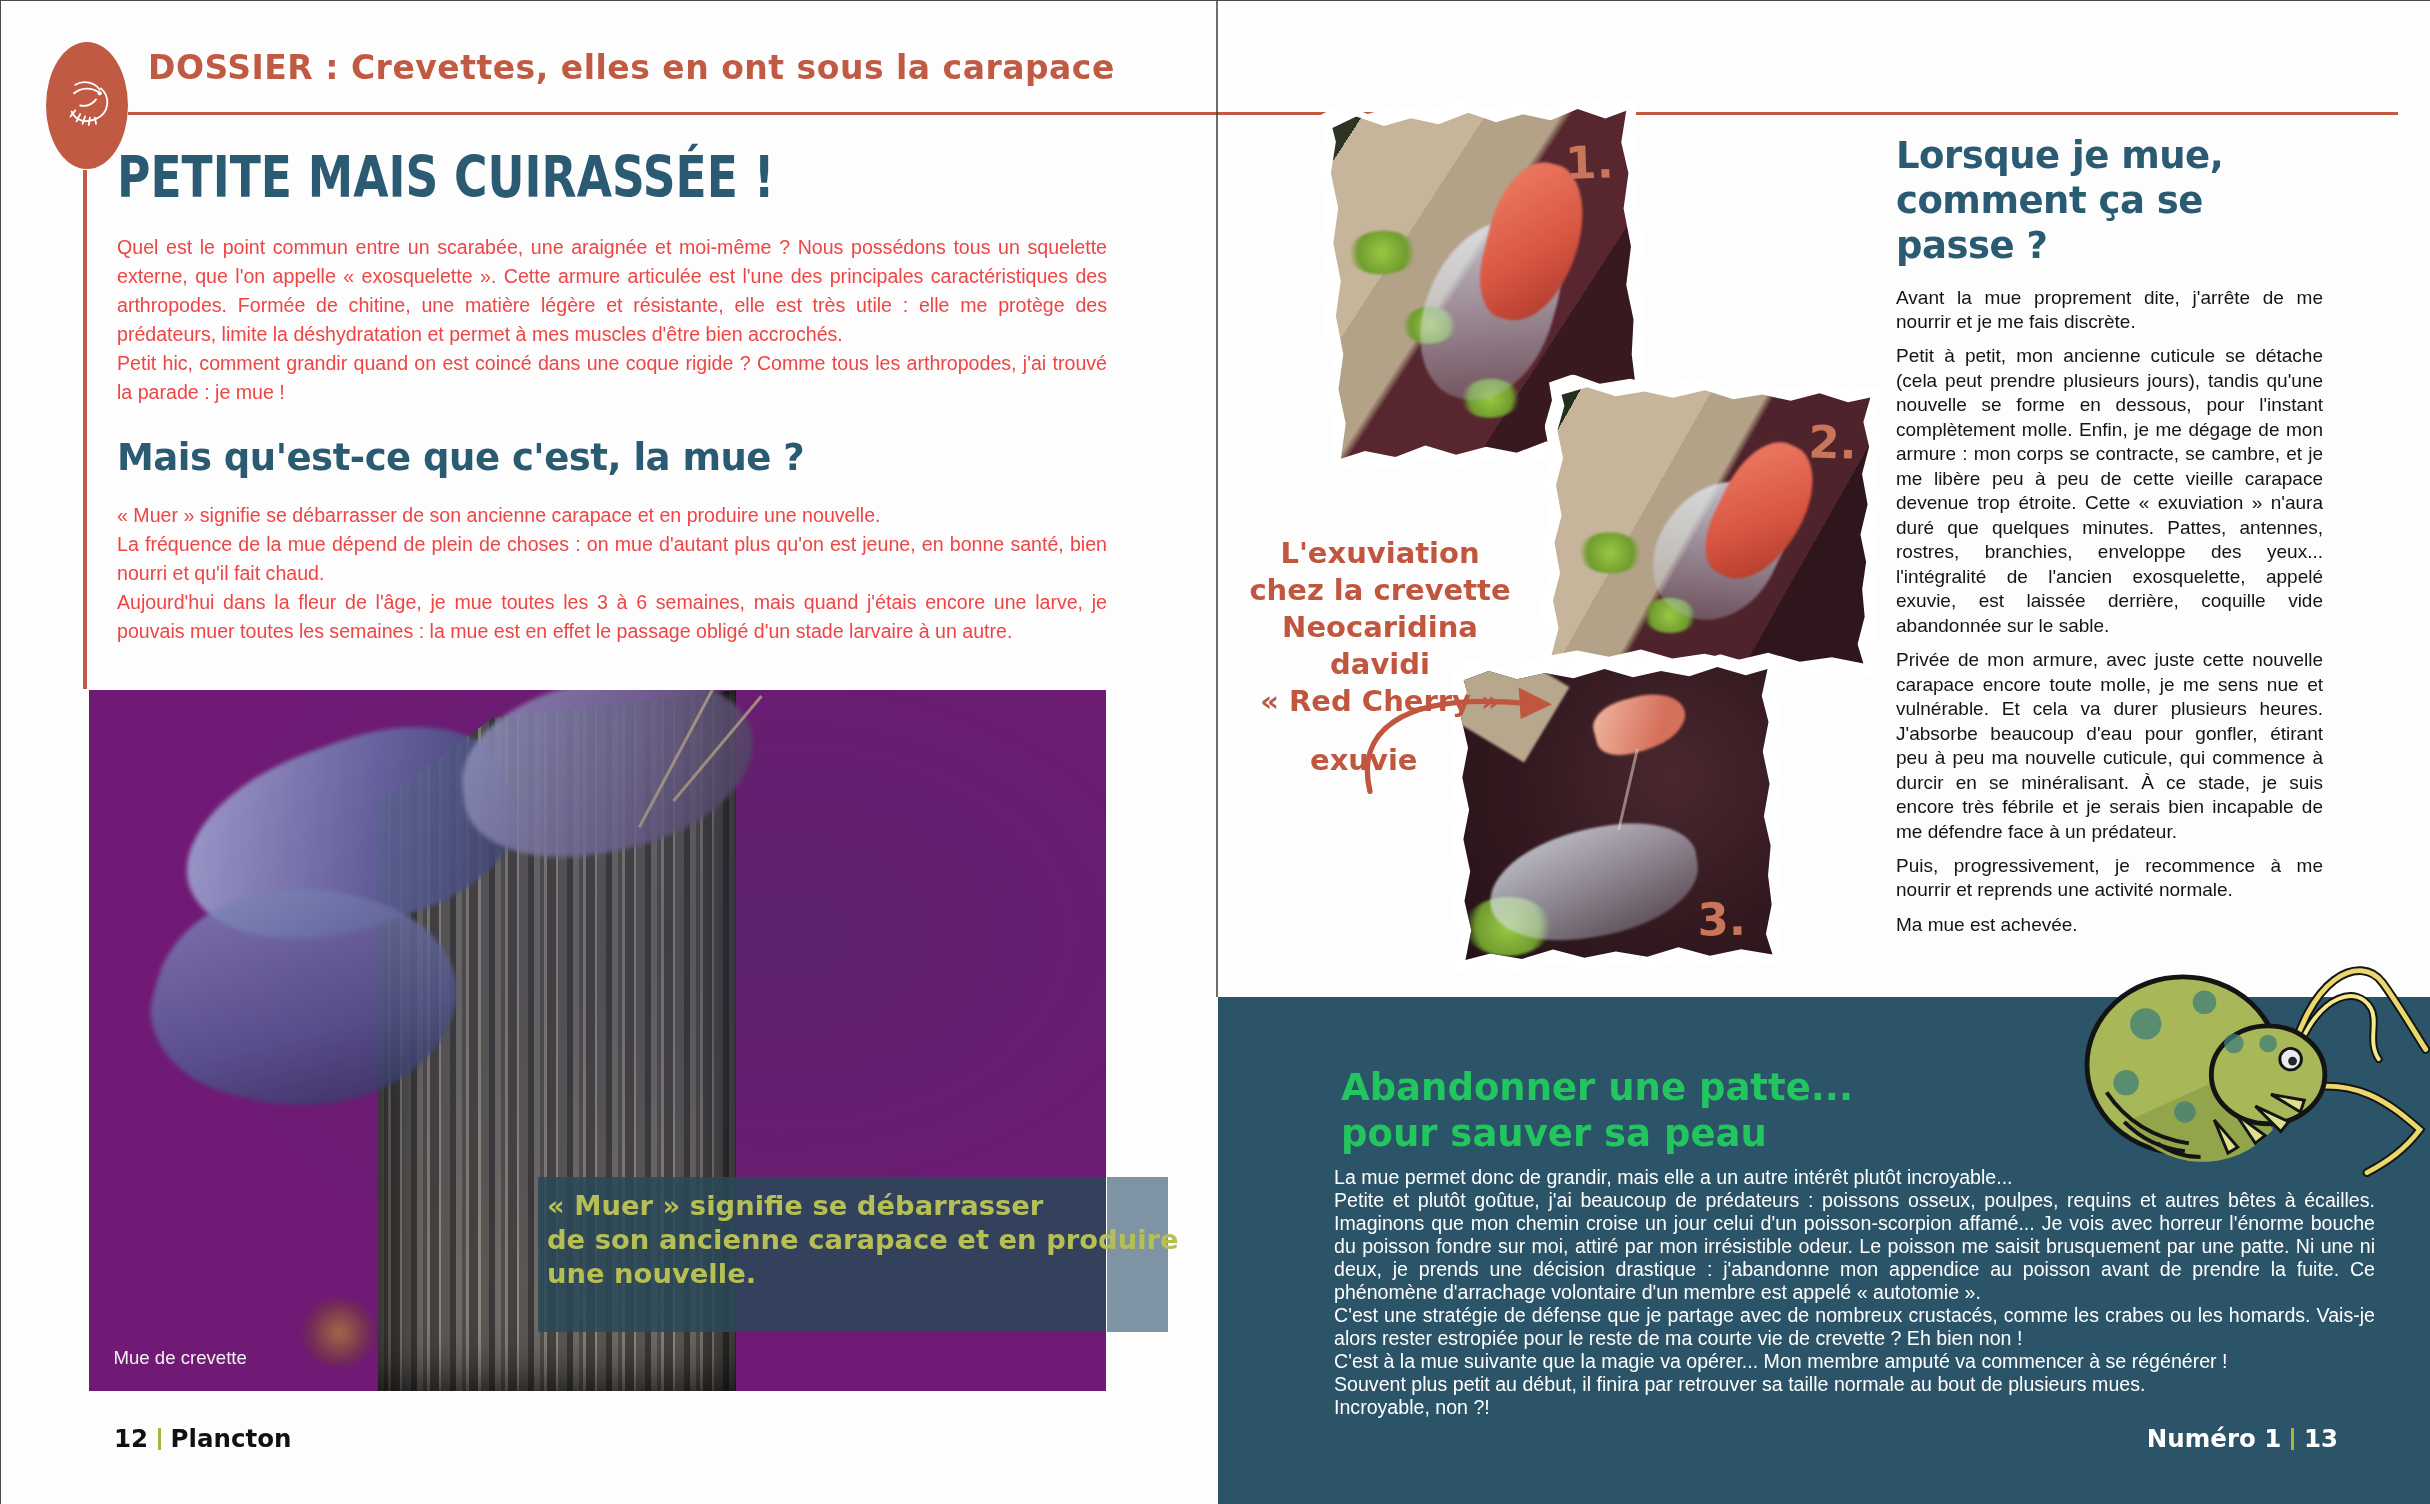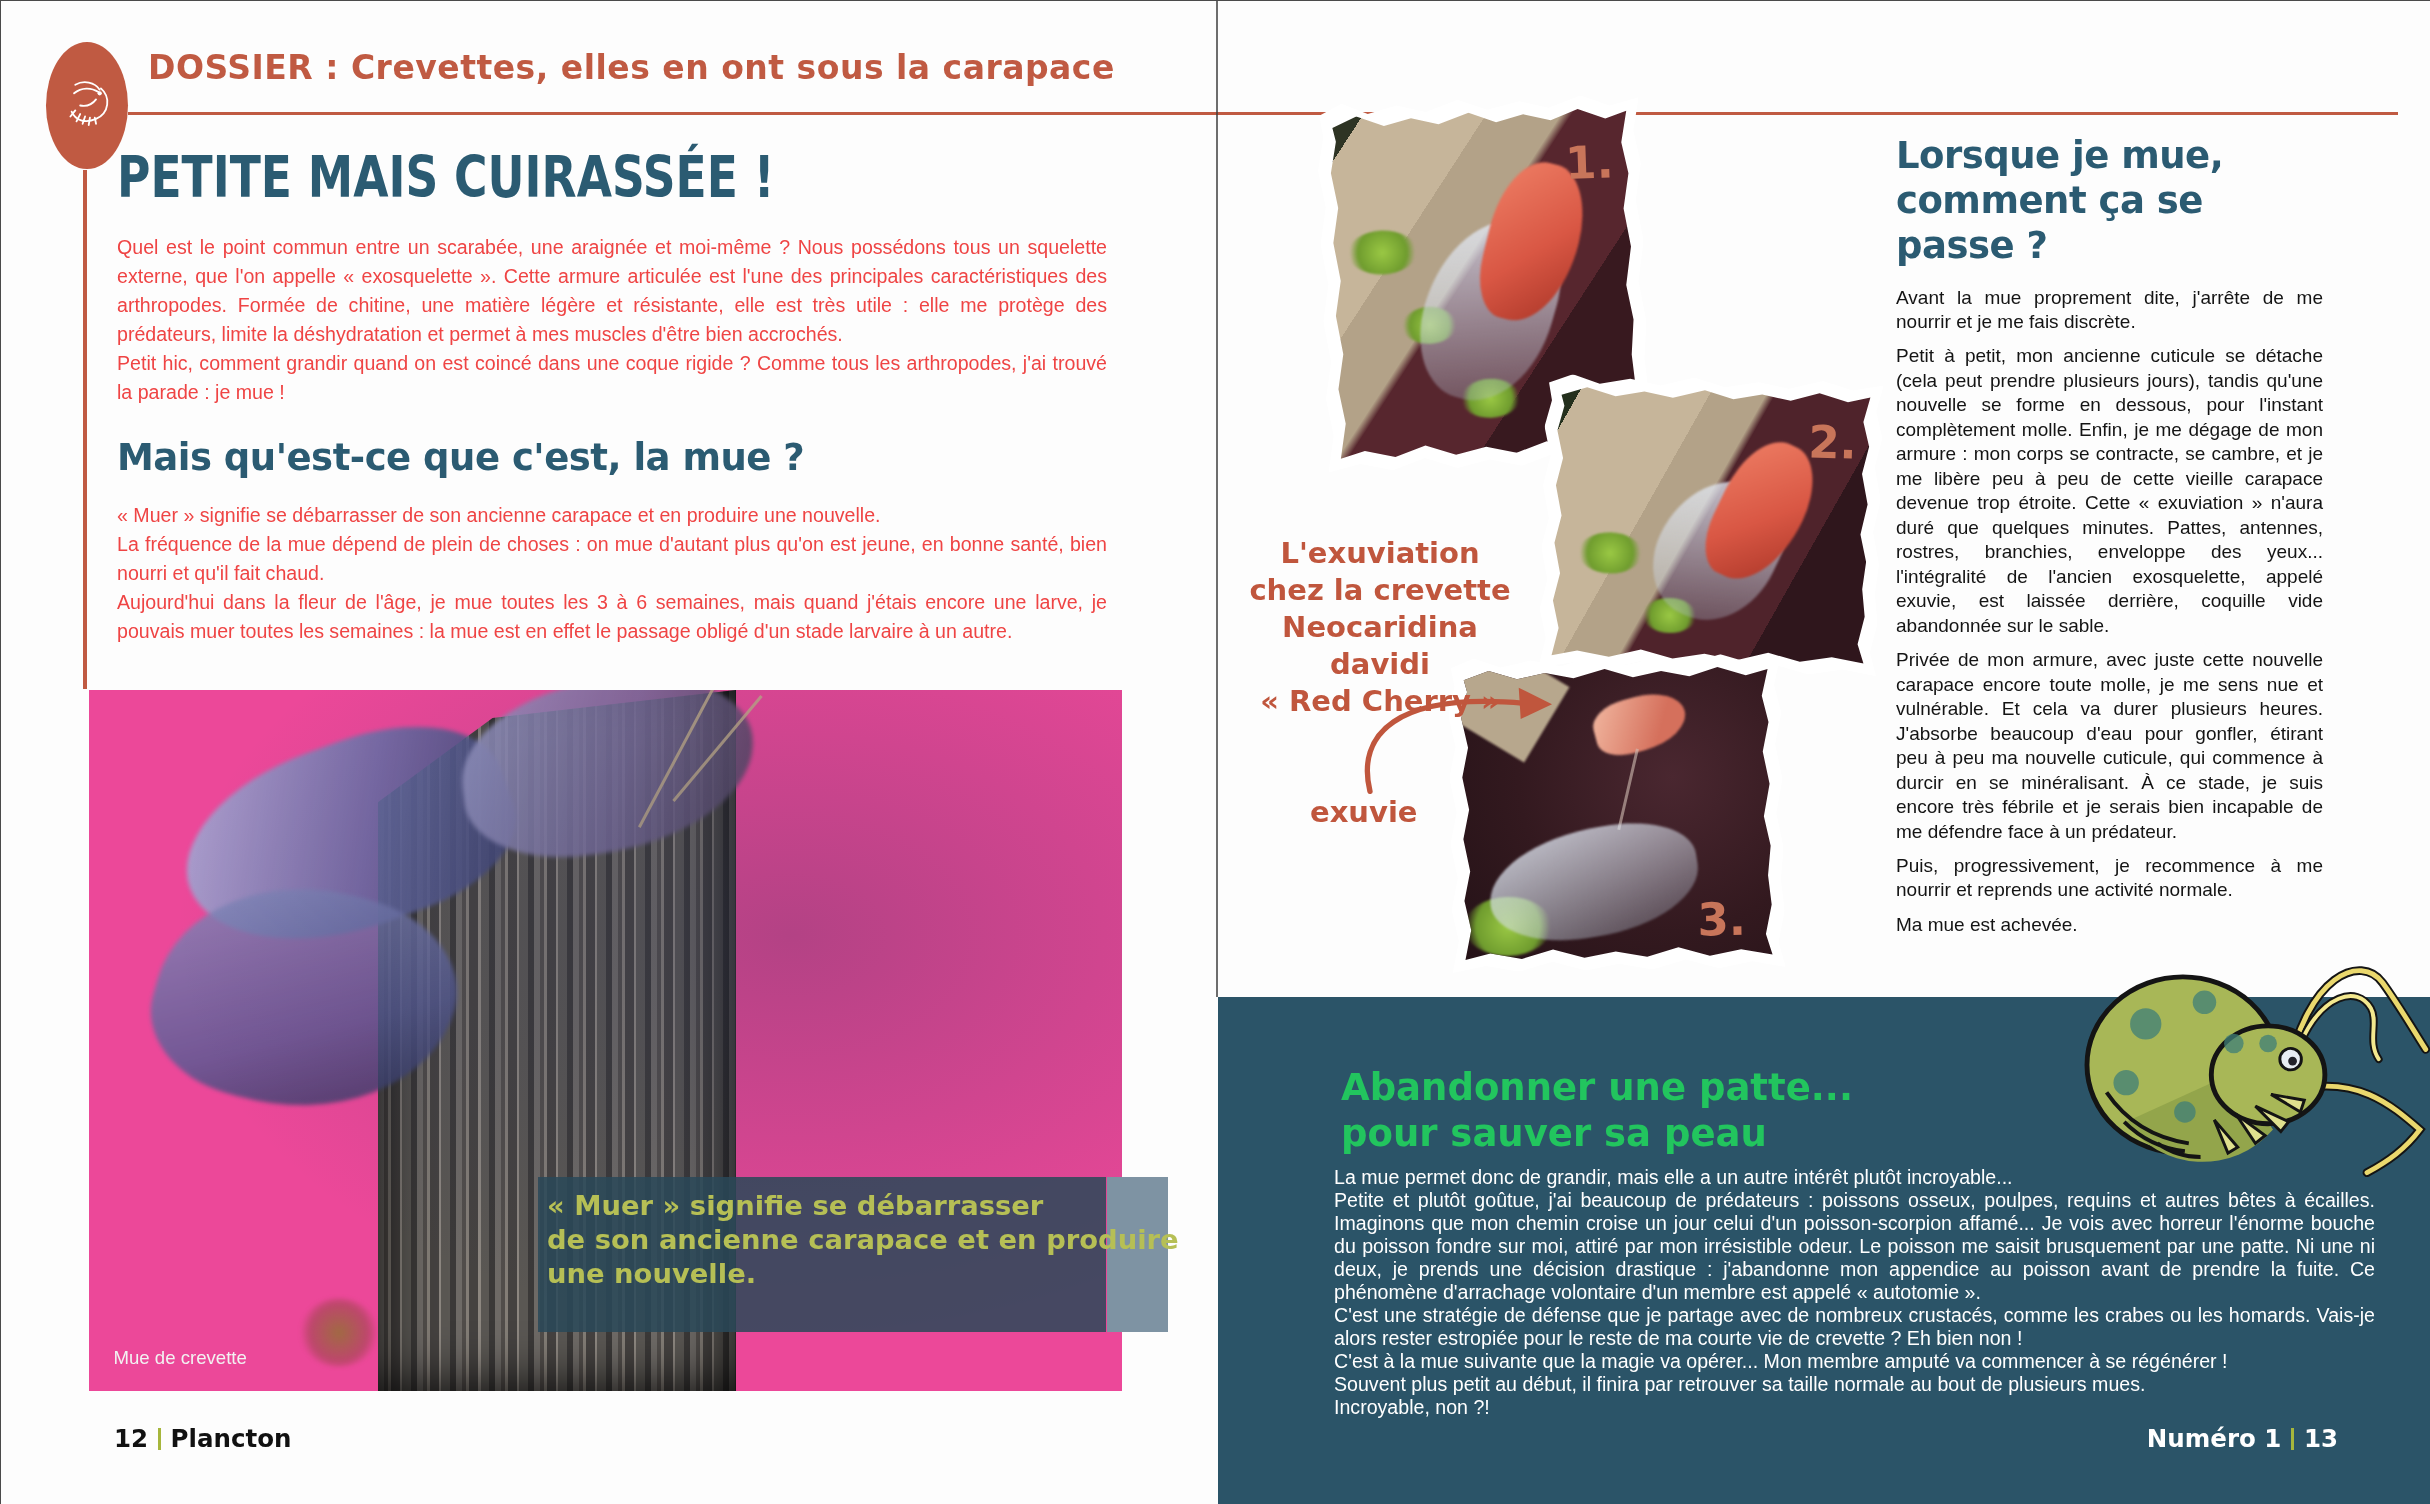--- a/index.html
+++ b/index.html
@@ -15,21 +15,21 @@
   .hdr-rule{position:absolute;left:127px;top:111px;width:2270px;height:2.9px;background:#c05a42;}
   .gutter{position:absolute;left:1215px;top:0;width:2px;height:996px;background:#3c3c3c;opacity:.75;}
   
   .lcol{position:absolute;left:116px;top:147px;width:990px;}
   .lcol h1{margin:0 0 25.5px 0;font-family:"DejaVu Sans",sans-serif;font-weight:bold;font-size:57px;
            line-height:1.05;color:#2b5b72;transform:scaleX(.8);transform-origin:0 0;white-space:nowrap;}
   .lcol h2{margin:29px 0 21.6px 0;font-family:"DejaVu Sans",sans-serif;font-weight:bold;font-size:37px;
            color:#2b5b72;letter-spacing:-0.5px;}
   .body-p{margin:0;font-size:19.6px;line-height:29px;text-align:justify;color:#ef4444;}
   
-  .photoL{position:absolute;left:88px;top:689px;width:1017px;height:701px;background:#ec4899;overflow:hidden;padding-left:16px;}
+  .photoL{position:absolute;left:88px;top:689px;width:1017px;height:701px;background:#701a75;overflow:hidden;}
   .photoL .wood{position:absolute;left:289px;top:0;width:358px;height:701px;
       background:repeating-linear-gradient(90deg,#6e6a66 0 5.9px,#514d4a 5.9px 9.8px,#837d76 9.8px 12.7px,
       #454240 12.7px 21.6px,#8d8780 21.6px 24.5px,#5a5753 24.5px 33px,#3b3938 33px 39px);
       clip-path:polygon(0 16%,32% 4%,100% 0,100% 100%,0 100%);box-shadow:inset 0 0 59px #000;}
   .photoL .amb{position:absolute;inset:0;background:radial-gradient(ellipse at 68% 35%,rgba(48,52,86,.30),transparent 62%);}
   .molt-a{position:absolute;left:93px;top:54px;width:333px;height:186px;border-radius:52% 48% 40% 60%;
       background:linear-gradient(118deg,#aab1da 0%,#6a6fa8 55%,#3a3f6e 100%);opacity:.88;
       transform:rotate(-20deg);filter:blur(2px);}
   .molt-b{position:absolute;left:69px;top:196px;width:294px;height:225px;border-radius:62% 38% 66% 34%;
       background:linear-gradient(150deg,#8e94c4 0%,#565b94 60%,#24284c 100%);opacity:.8;
@@ -58,21 +58,21 @@
   .torn .paper{position:absolute;inset:0;background:#fff;clip-path:var(--clipA);}
   .torn .pic{position:absolute;inset:9.8px;clip-path:var(--clipB);overflow:hidden;}
   .stepnum{position:absolute;font-family:"DejaVu Sans",sans-serif;font-weight:bold;font-size:45px;color:#c8755a;z-index:5;}
   .shrimp-red{position:absolute;border-radius:52% 48% 62% 38%;
       background:linear-gradient(135deg,#ef8066 0%,#d95744 55%,#a83426 100%);filter:blur(1px);}
   .veil{position:absolute;border-radius:60% 40% 55% 45%;background:linear-gradient(160deg,rgba(228,234,245,.85),rgba(160,175,195,.25));filter:blur(1px);}
   .algae{position:absolute;border-radius:50%;background:radial-gradient(circle,#9ac844 0%,#6f9c2e 60%,transparent 80%);filter:blur(1px);}
   
   .exu-label{position:absolute;left:1227px;top:534px;width:304px;text-align:center;
       font-family:"DejaVu Sans",sans-serif;font-weight:bold;font-size:29px;line-height:37px;color:#c0563d;}
-  .exuvie{position:absolute;left:1309px;top:794px;font-family:"DejaVu Sans",sans-serif;font-weight:bold;
+  .exuvie{position:absolute;left:1309px;top:742px;font-family:"DejaVu Sans",sans-serif;font-weight:bold;
       font-size:29px;color:#c0563d;}
   
   .rcol{position:absolute;left:1895px;top:132px;width:427px;}
   .rcol h2{margin:0 0 17.6px 0;font-family:"DejaVu Sans",sans-serif;font-weight:bold;font-size:37px;
       line-height:45px;color:#2b5b72;letter-spacing:-0.5px;}
   .rcol p{margin:0 0 9.8px 0;font-size:19px;line-height:24.5px;text-align:justify;color:#141414;}
   
   .panel{position:absolute;left:1217px;top:996px;width:1213px;height:509px;background:#2b5468;}
   .panel h2{position:absolute;left:116px;top:61px;margin:7px;font-family:"DejaVu Sans",sans-serif;
       font-weight:bold;font-size:37px;line-height:46px;color:#22c55e;}

